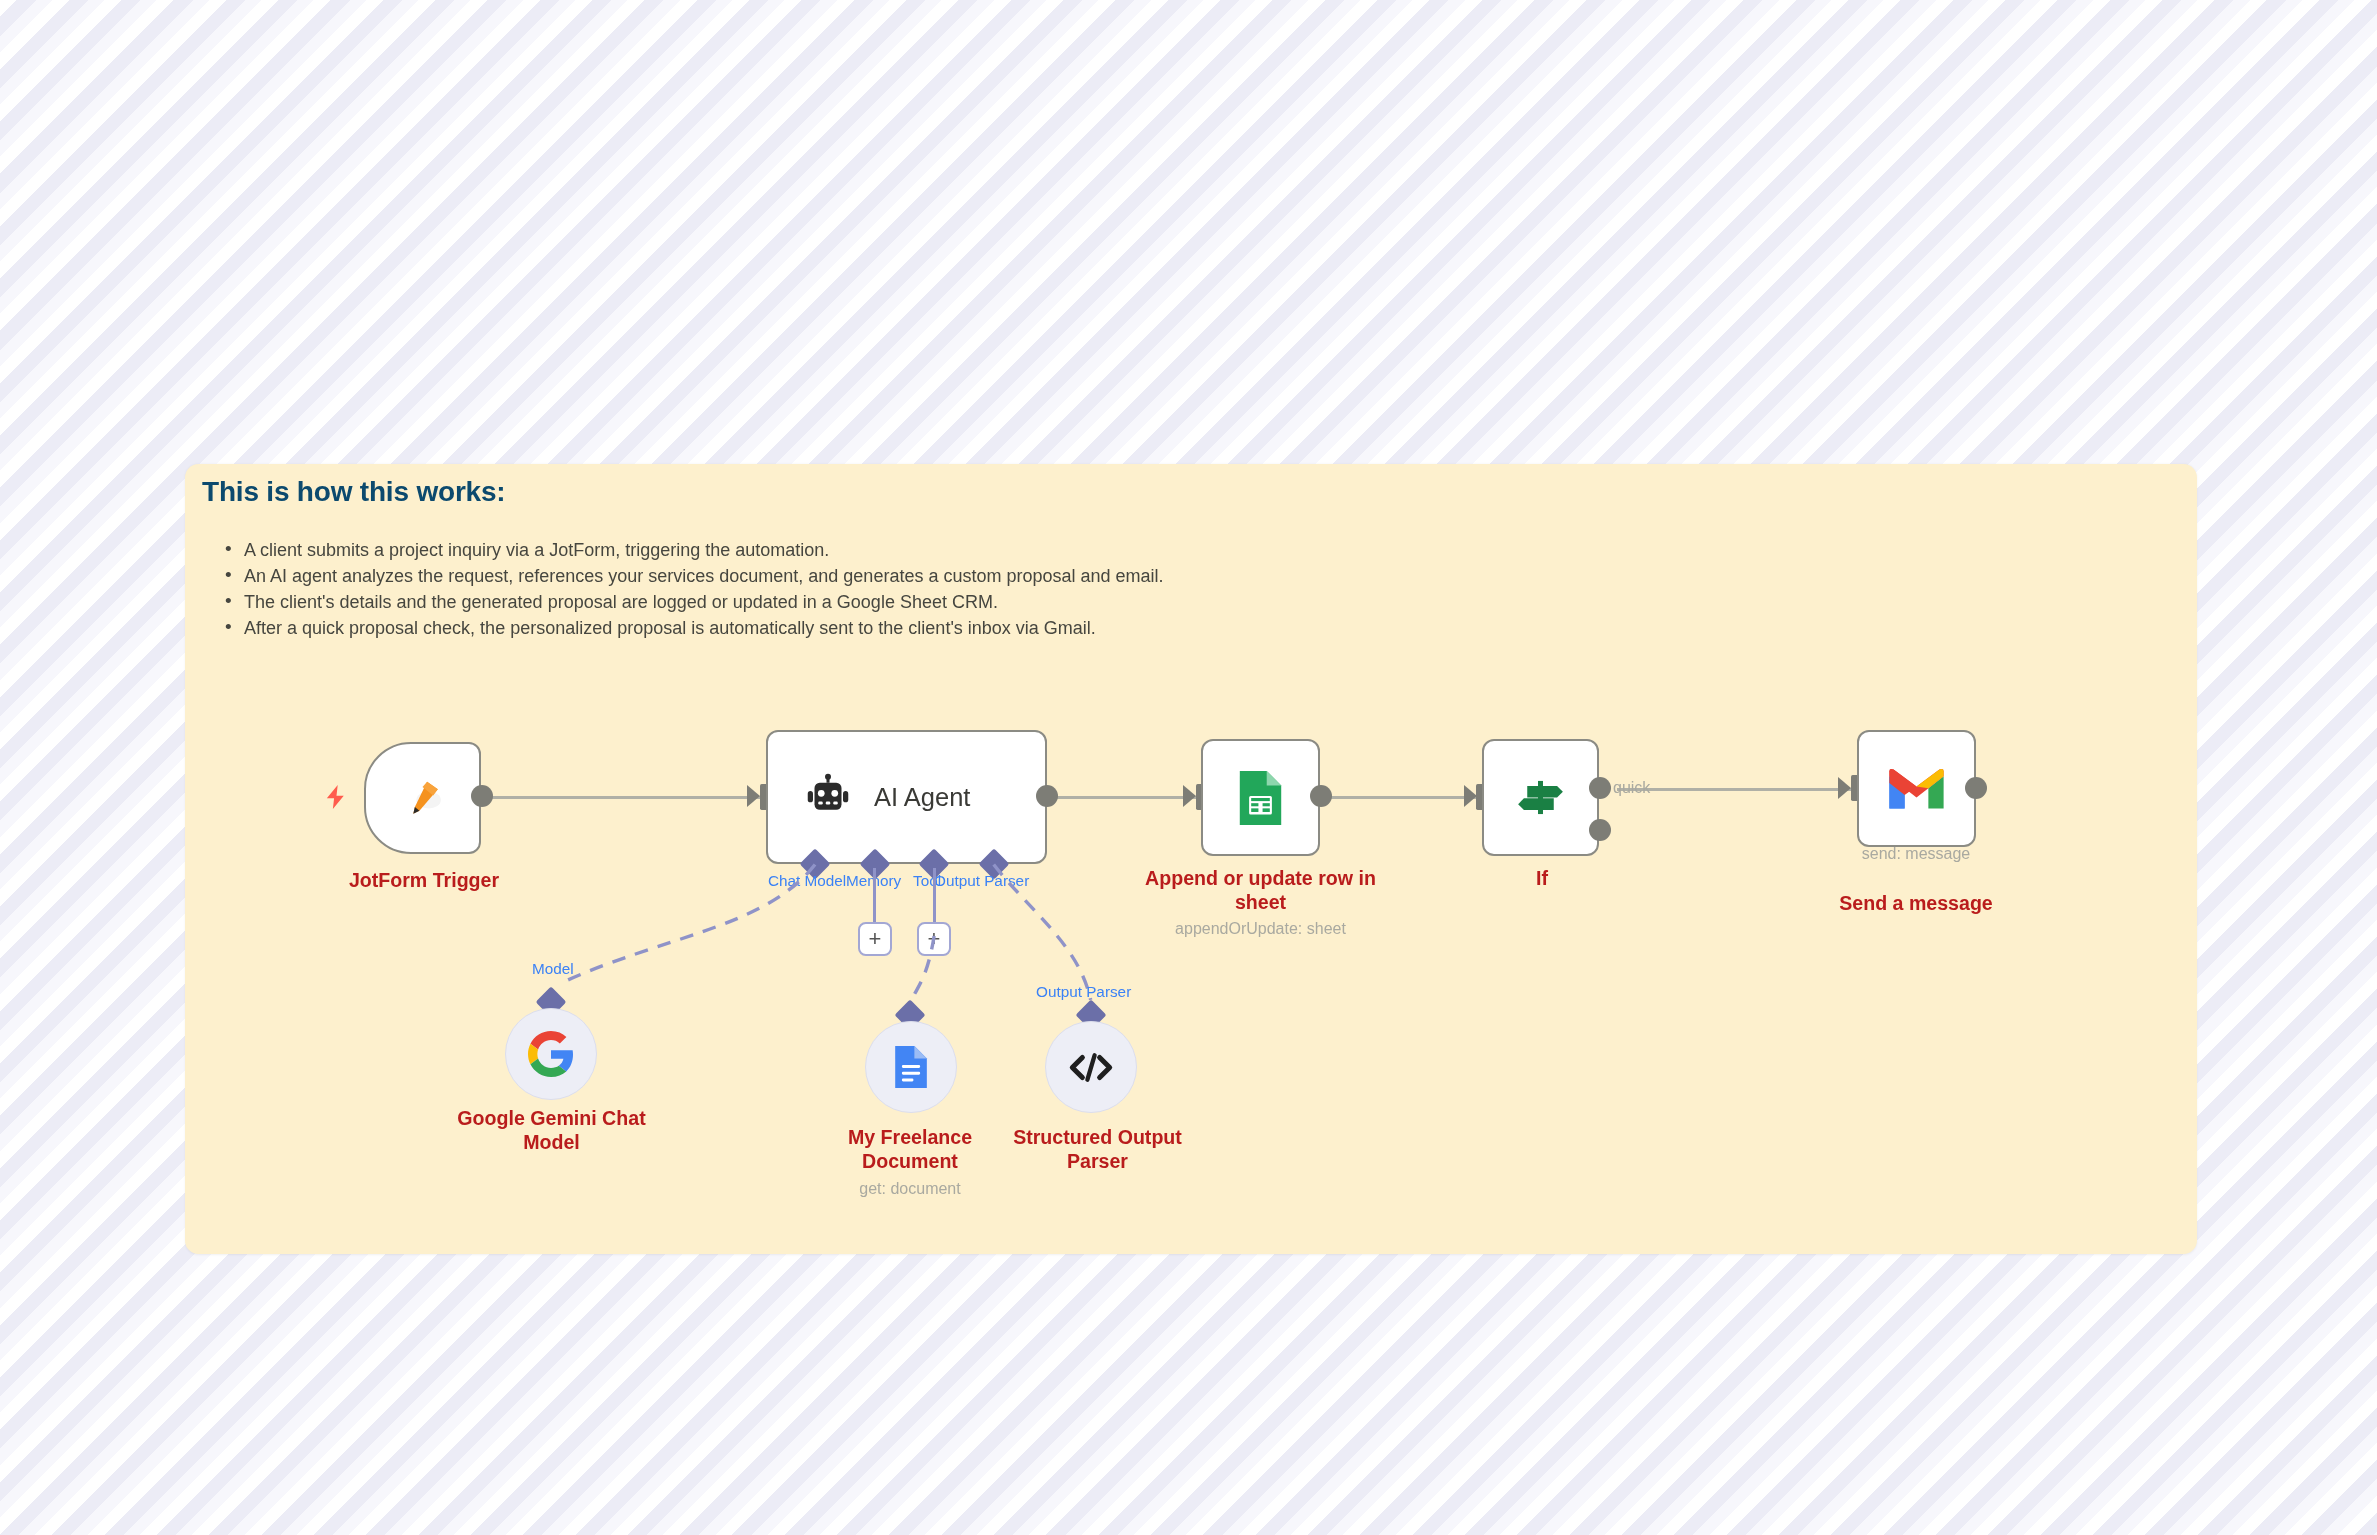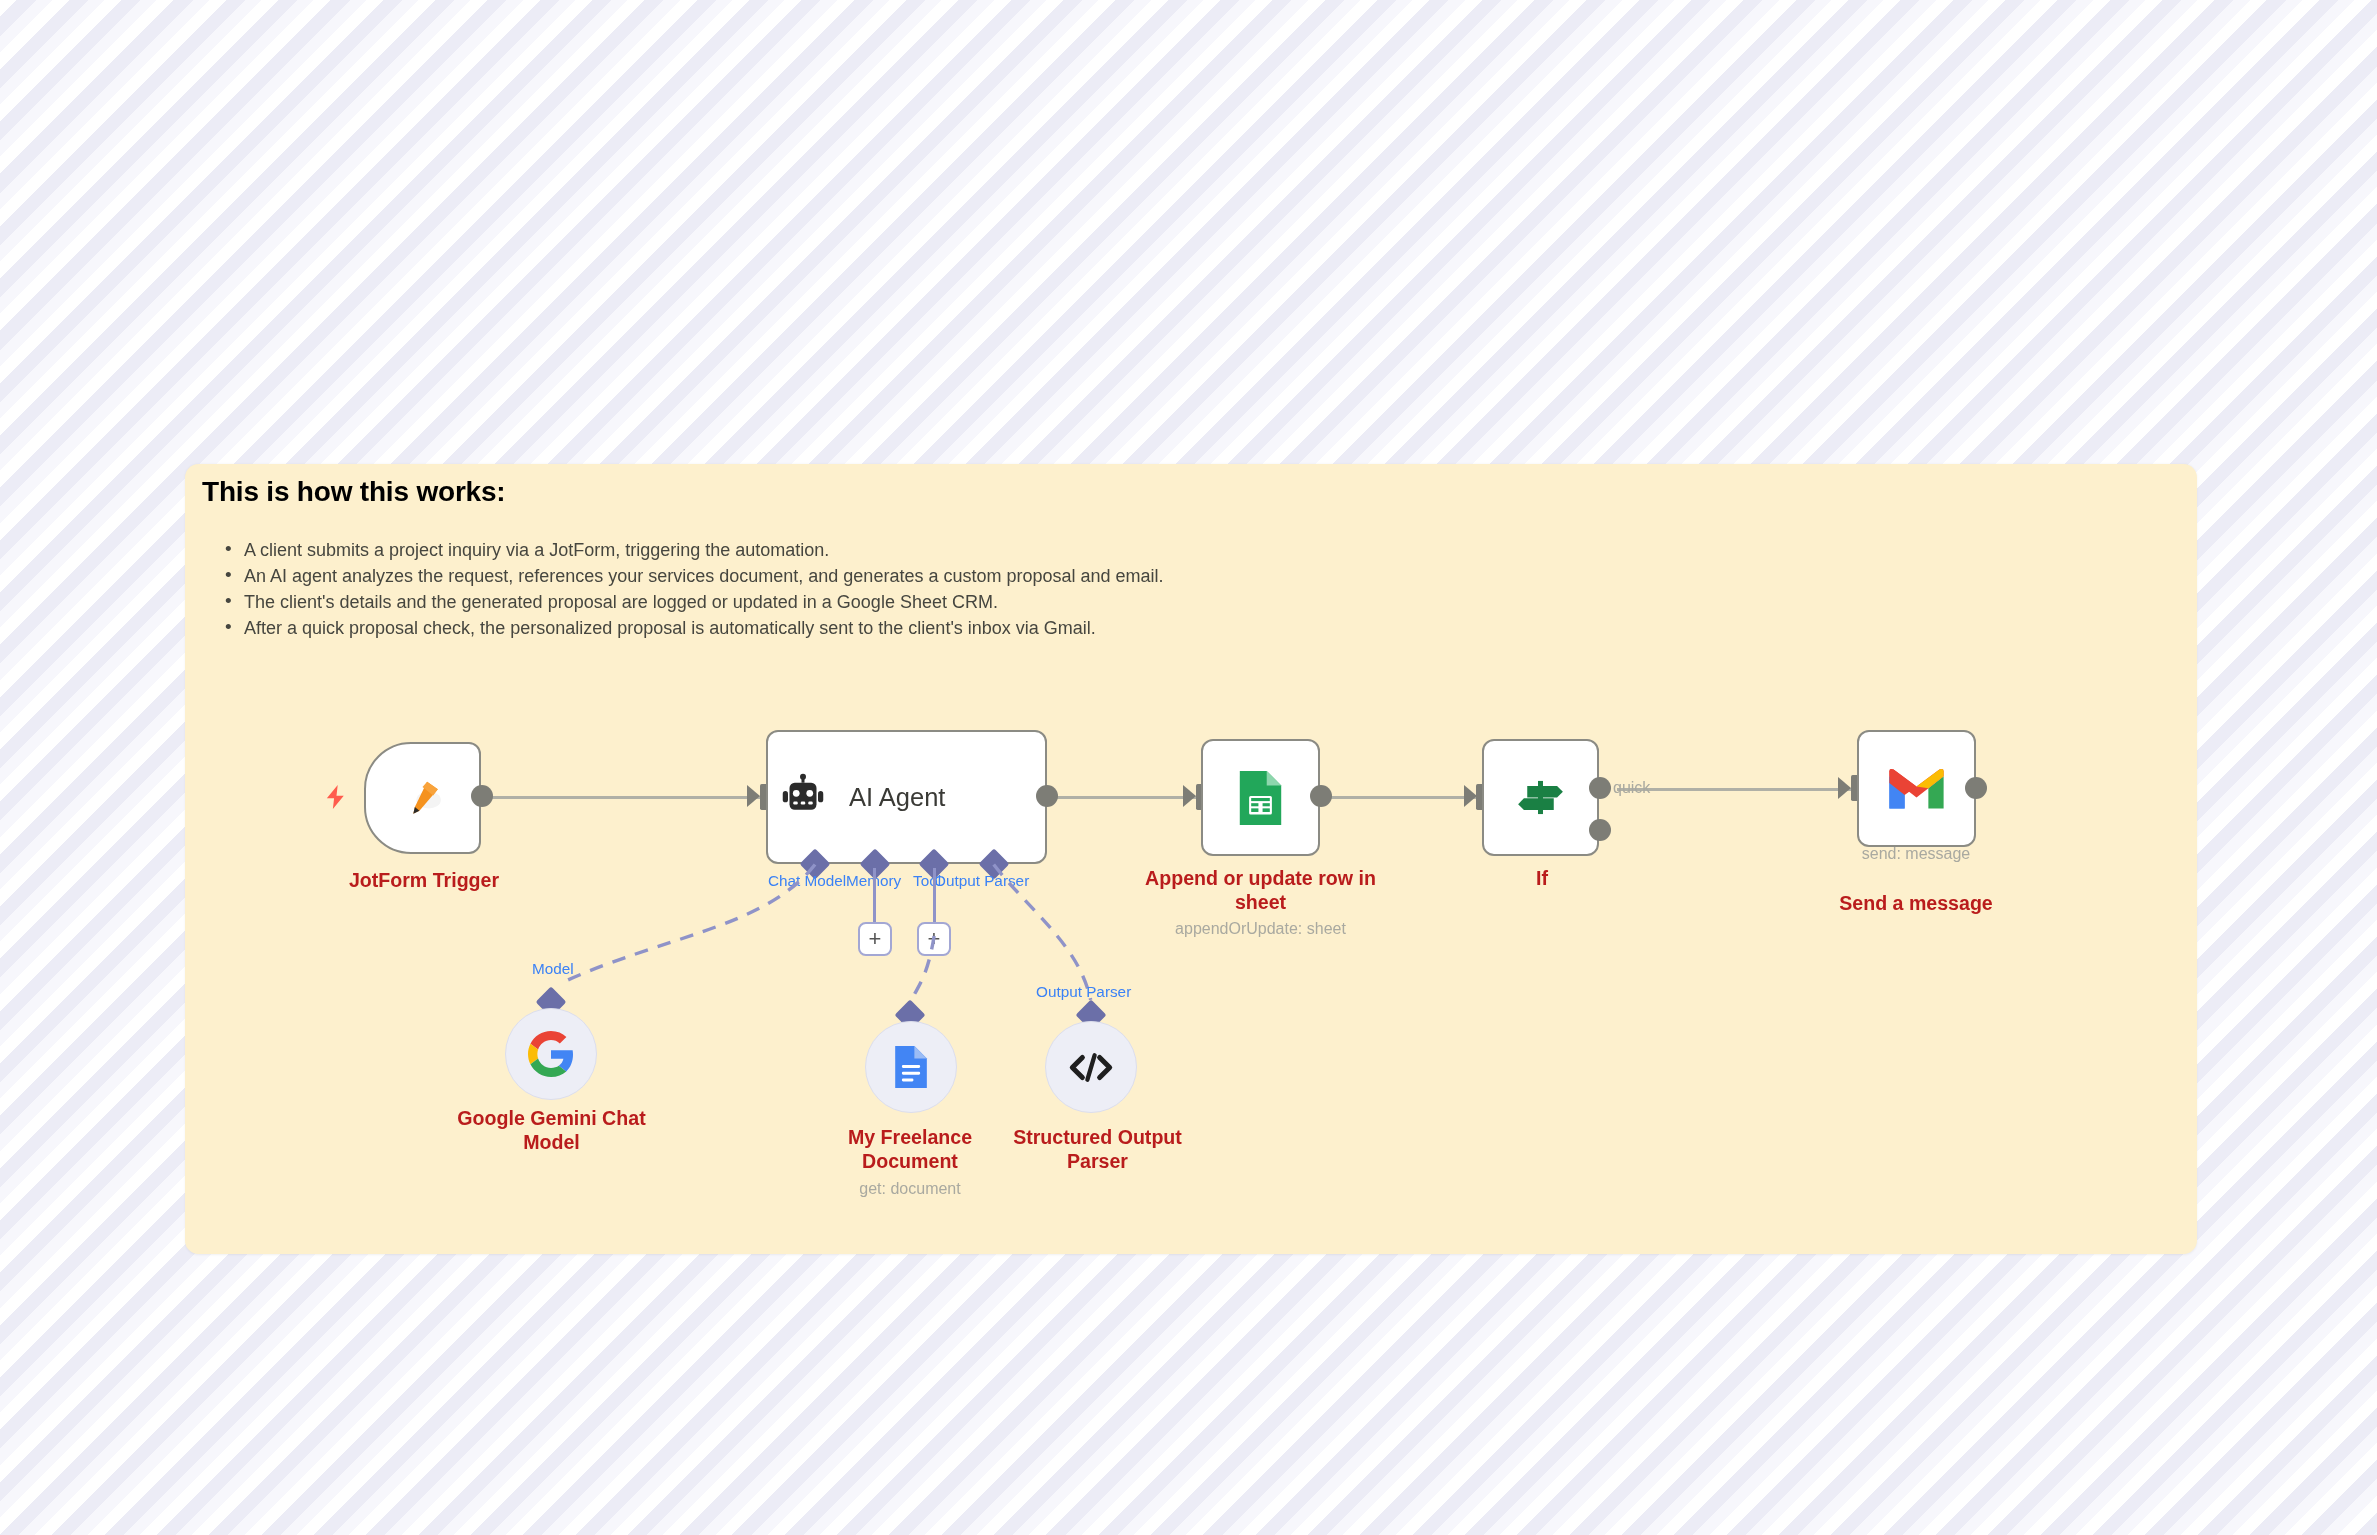--- a/index.html
+++ b/index.html
@@ -35,21 +35,21 @@
     border-radius: 13.6px;
     box-sizing: border-box;
     box-shadow: 0 0.9px 2.6px rgba(0,0,0,0.06);
   }
   #sticky-title {
     position: absolute;
     left: 17px;
     top: 12px;
     font-size: 28px;
     font-weight: bold;
-    color: #000000;
+    color: #0c4a6e;
     letter-spacing: -0.2px;
   }
   #sticky-list {
     position: absolute;
     left: 19px;
     top: 60px;
     margin: 13px;
     padding: 0 0 0 27px;
     list-style: none;
   }
@@ -87,21 +87,21 @@
     display: flex;
     align-items: center;
     justify-content: center;
     border-radius: 12px;
   }
   .node.trigger {
     border-radius: 47px 12px 12px 47px;
   }
   .node.wide {
     justify-content: flex-start;
-    padding-left: 11px;
+    padding-left: 36px;
   }
   .node-label {
     position: absolute;
     text-align: center;
     font-size: 19.6px;
     font-weight: bold;
     color: #b91c1c;
     line-height: 24px;
     white-space: pre-line;
   }

